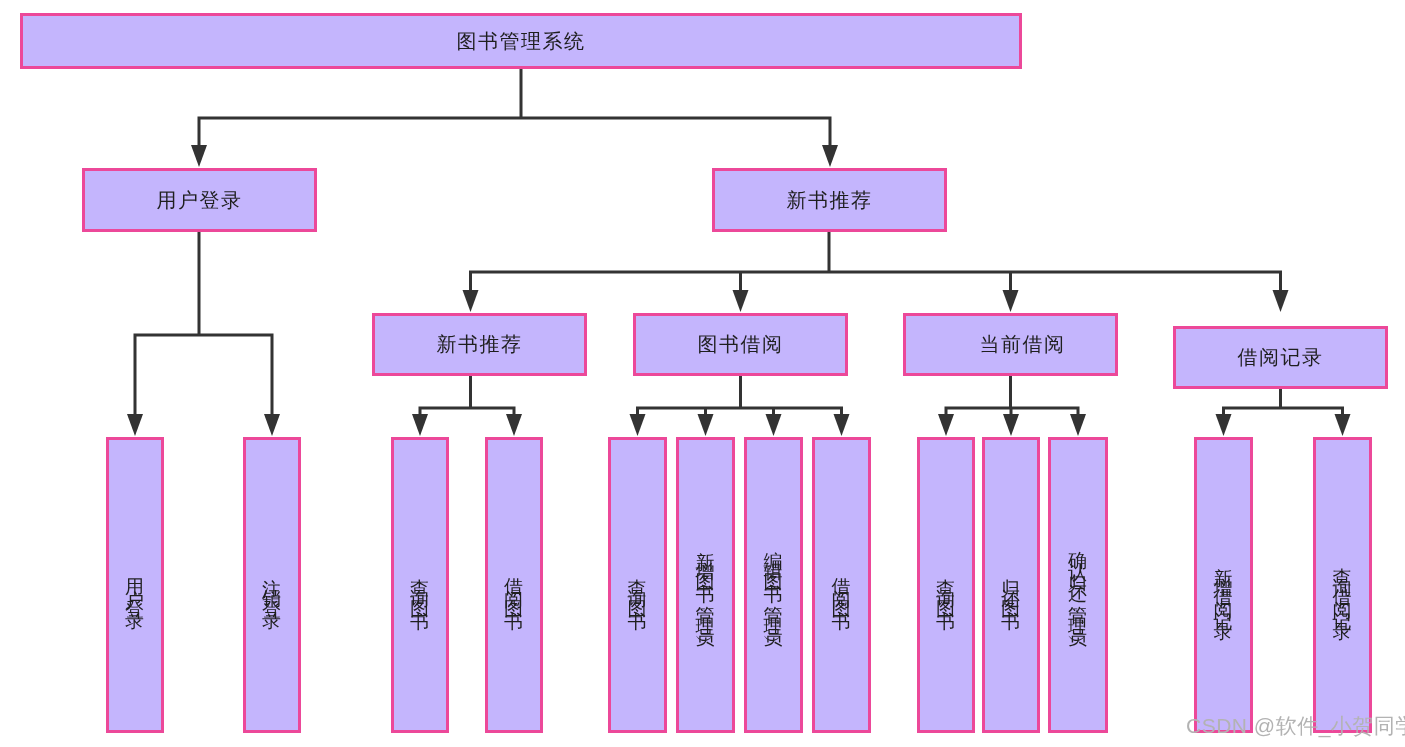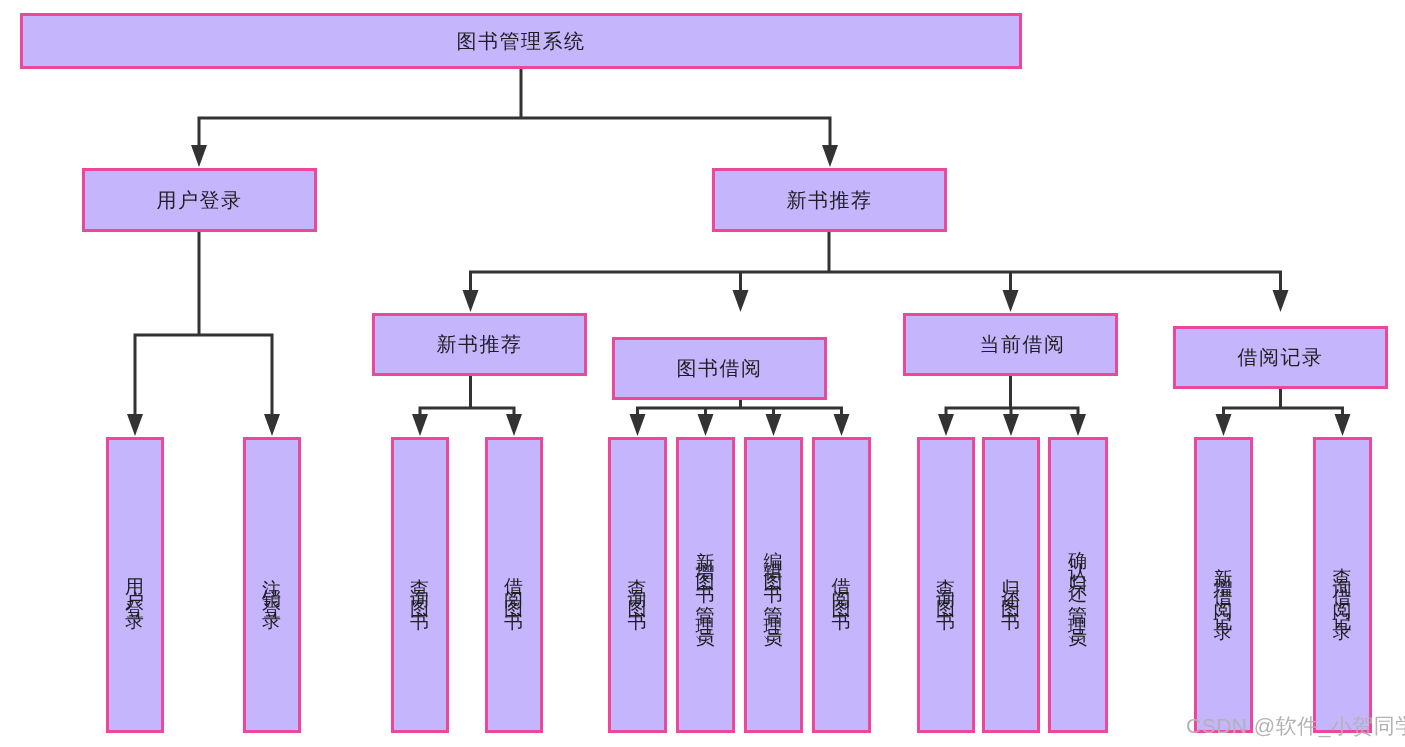--- a/index.html
+++ b/index.html
@@ -106,21 +106,21 @@
       <path d="M1334.5 414 h16 l-8 22 Z"></path>
     </g>
   </svg>
 
   <div class="node h-node lvl1">图书管理系统</div>
 
   <div class="node h-node lvl2" style="left:82px;">用户登录</div>
   <div class="node h-node lvl2" style="left:712px;">新书推荐</div>
 
   <div class="node h-node lvl3" style="left:372px;">新书推荐</div>
-  <div class="node h-node lvl3" style="left:612px;margin-top:24px;">图书借阅</div>
+  <div class="node h-node lvl3" style="left:633px;">图书借阅</div>
   <div class="node h-node lvl3" style="left:903px;padding-left:24px;">当前借阅</div>
   <div class="node h-node lvl3" style="left:1173px;margin-top:13px;">借阅记录</div>
 
   <div class="node v-node lvl4" style="left:106px;width:58px;">用户登录</div>
   <div class="node v-node lvl4" style="left:243px;width:58px;">注销登录</div>
 
   <div class="node v-node lvl4" style="left:391px;width:58px;">查询图书</div>
   <div class="node v-node lvl4" style="left:485px;width:58px;">借阅图书</div>
 
   <div class="node v-node lvl4" style="left:608px;width:59px;">查询图书</div>

